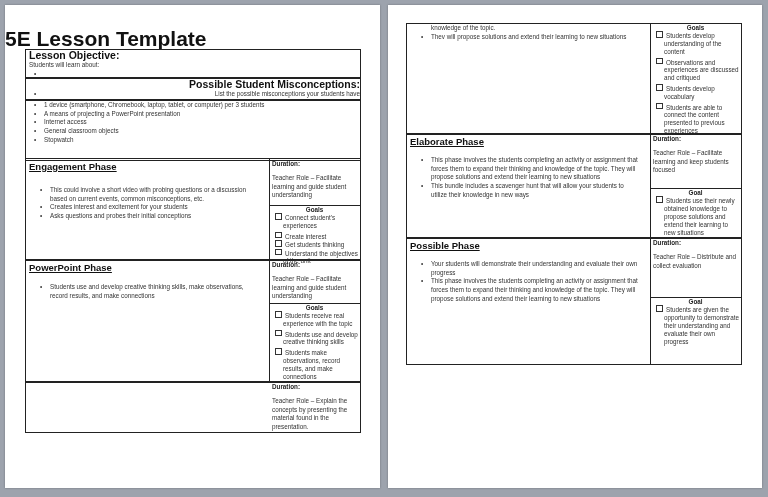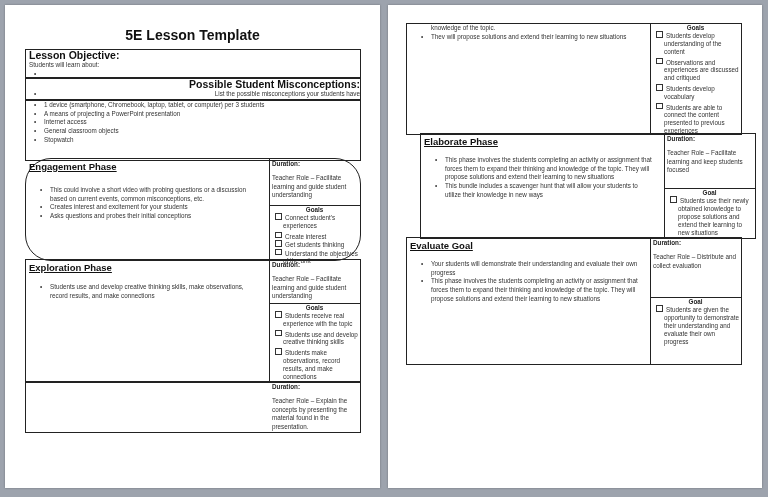--- a/index.html
+++ b/index.html
@@ -1,20 +1,20 @@
 <!DOCTYPE html>
 <html><head>
 <meta charset="utf-8">
 <style>
   html,body{margin:0;padding:0;}
   body{width:768px;height:497px;background:#9da3ad;position:relative;overflow:hidden;font-family:"Liberation Sans",sans-serif;color:#222;}
   .page{position:absolute;background:#fff;box-shadow:0 0 2px rgba(0,0,0,.3);}
   #page1{left:5px;top:5px;width:375px;height:483px;}
   #page2{left:388px;top:5px;width:374px;height:483px;}
-  .title{position:absolute;left:0;right:0;top:22px;text-align:center;font-weight:bold;font-size:14px;color:#111;}
+  .title{position:absolute;left:0;right:0;top:22px;text-align:left;font-weight:bold;font-size:21px;color:#111;}
   .box{position:absolute;border:1.5px solid #222;box-sizing:border-box;}
   .hdr{font-weight:bold;font-size:10.5px;color:#111;line-height:11px;padding-left:3px;}
   .small{font-size:6.3px;line-height:8.5px;color:#333;}
   ul{margin:0;padding:0 0 0 18px;list-style:none;}
   ul li{position:relative;font-size:6.3px;line-height:8.7px;color:#333;}
   ul li::before{content:"•";position:absolute;left:-10px;}
   .phase{position:absolute;border:1.5px solid #222;box-sizing:border-box;}
   .phase .lcol{position:absolute;left:0;top:0;bottom:0;border-right:1.5px solid #222;}
   .phase .rtop{position:absolute;right:0;top:0;border-bottom:1.5px solid #222;box-sizing:border-box;}
   .phase .rbot{position:absolute;right:0;bottom:0;}
@@ -49,21 +49,21 @@
   <div class="box" style="left:20px;top:95px;width:336px;height:61px;">
     <ul>
       <li>1 device (smartphone, Chromebook, laptop, tablet, or computer) per 3 students</li>
       <li>A means of projecting a PowerPoint presentation</li>
       <li>Internet access</li>
       <li>General classroom objects</li>
       <li>Stopwatch</li>
     </ul>
   </div>
 
-  <div class="phase" style="left:20px;top:153px;width:336px;height:103px;border-radius:26px;">
+  <div class="phase" style="left:20px;top:153px;width:336px;height:103px;">
     <div class="lcol" style="width:243px;">
       <span class="phase-title">Engagement Phase</span>
       <ul style="padding-top:12px;padding-right:20px;padding-left:24px;">
         <li>This could involve a short video with probing questions or a discussion based on current events, common misconceptions, etc.</li>
         <li>Creates interest and excitement for your students</li>
         <li>Asks questions and probes their initial conceptions</li>
       </ul>
     </div>
     <div class="rtop" style="width:91px;height:47px;">
       <div class="dur">Duration:</div>
@@ -73,21 +73,21 @@
       <div class="goals-h">Goals</div>
       <div class="goal"><span class="cb"></span><span>Connect student's experiences</span></div>
       <div class="goal" style="margin-bottom:0"><span class="cb"></span><span>Create interest</span></div>
       <div class="goal" style="margin-bottom:0"><span class="cb"></span><span>Get students thinking</span></div>
       <div class="goal"><span class="cb"></span><span>Understand the objectives of the unit</span></div>
     </div>
   </div>
 
   <div class="phase" style="left:20px;top:254px;width:336px;height:124px;">
     <div class="lcol" style="width:243px;">
-      <span class="phase-title">Exploration Phase</span>
+      <span class="phase-title">PowerPoint Phase</span>
       <ul style="padding-top:8px;padding-right:20px;padding-left:24px;">
         <li>Students use and develop creative thinking skills, make observations, record results, and make connections</li>
       </ul>
     </div>
     <div class="rtop" style="width:91px;height:44px;">
       <div class="dur">Duration:</div>
       <div class="role">Teacher Role – Facilitate learning and guide student understanding</div>
     </div>
     <div class="rbot" style="width:91px;top:44px;">
       <div class="goals-h">Goals</div>
@@ -116,41 +116,41 @@
     </div>
     <div class="rbot" style="width:91px;top:0;">
       <div class="goals-h">Goals</div>
       <div class="goal"><span class="cb"></span><span>Students develop understanding of the content</span></div>
       <div class="goal"><span class="cb"></span><span>Observations and experiences are discussed and critiqued</span></div>
       <div class="goal"><span class="cb"></span><span>Students develop vocabulary</span></div>
       <div class="goal"><span class="cb"></span><span>Students are able to connect the content presented to previous experiences</span></div>
     </div>
   </div>
 
-  <div class="phase" style="left:18px;top:128px;width:336px;height:106px;margin-left:14px;">
+  <div class="phase" style="left:18px;top:128px;width:336px;height:106px;">
     <div class="lcol" style="width:243px;">
       <span class="phase-title">Elaborate Phase</span>
       <ul style="padding-top:7px;padding-right:10px;padding-left:24px;">
         <li>This phase involves the students completing an activity or assignment that forces them to expand their thinking and knowledge of the topic. They will propose solutions and extend their learning to new situations</li>
         <li>This bundle includes a scavenger hunt that will allow your students to utilize their knowledge in new ways</li>
       </ul>
     </div>
     <div class="rtop" style="width:91px;height:55px;">
       <div class="dur">Duration:</div>
       <div class="role">Teacher Role – Facilitate learning and keep students focused</div>
     </div>
     <div class="rbot" style="width:91px;top:55px;">
       <div class="goals-h">Goal</div>
       <div class="goal"><span class="cb"></span><span>Students use their newly obtained knowledge to propose solutions and extend their learning to new situations</span></div>
     </div>
   </div>
 
   <div class="phase" style="left:18px;top:232px;width:336px;height:128px;">
     <div class="lcol" style="width:243px;">
-      <span class="phase-title">Evaluate Goal</span>
+      <span class="phase-title">Possible Phase</span>
       <ul style="padding-top:7px;padding-right:10px;padding-left:24px;">
         <li>Your students will demonstrate their understanding and evaluate their own progress</li>
         <li>This phase involves the students completing an activity or assignment that forces them to expand their thinking and knowledge of the topic. They will propose solutions and extend their learning to new situations</li>
       </ul>
     </div>
     <div class="rtop" style="width:91px;height:60px;">
       <div class="dur">Duration:</div>
       <div class="role">Teacher Role – Distribute and collect evaluation</div>
     </div>
     <div class="rbot" style="width:91px;top:60px;">

